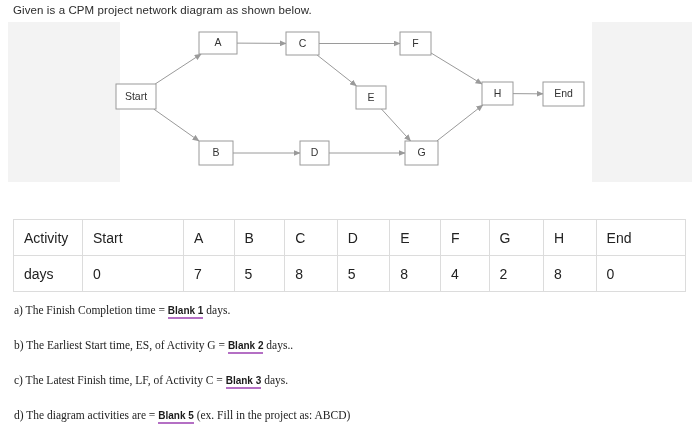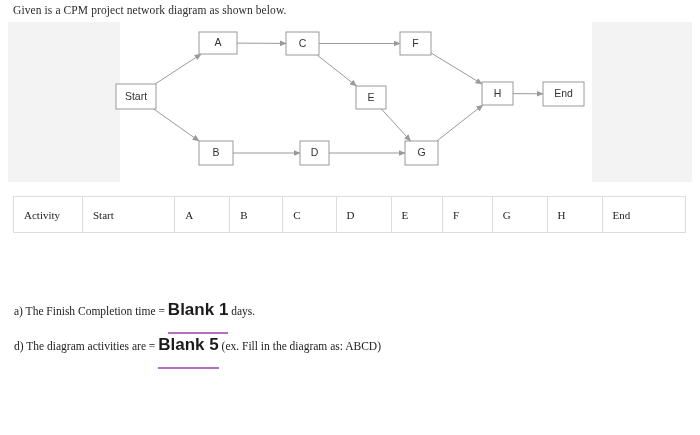--- a/index.html
+++ b/index.html
@@ -14,21 +14,21 @@
     color: #1b1b1b;
     overflow: hidden;
     position: relative;
   }
 
   
   .intro {
     position: absolute;
     left: 13px;
     top: 4px;
-    font-family: Liberation Serif, serif;
+    font-family: Liberation Sans, sans-serif;
     font-size: 11.5px;
     color: #2b2b2b;
     letter-spacing: 0.1px;
     white-space: nowrap;
   }
 
   
   .figure {
     position: absolute;
     left: 0;
@@ -67,25 +67,25 @@
   .edge {
     stroke: #9a9a9a;
     stroke-width: 1;
     fill: none;
   }
 
   
   .data-table {
     position: absolute;
     left: 13px;
-    top: 196px;
+    top: 219px;
     width: 673px;
     border-collapse: collapse;
-    font-family: Liberation Serif, serif;
-    font-size: 11px;
+    font-family: Liberation Sans, sans-serif;
+    font-size: 14px;
     color: #222222;
   }
   .data-table td {
     border: 1px solid #dcdcdc;
     height: 35px;
     padding: 0 0 0 10px;
     vertical-align: middle;
     text-align: left;
   }
   .data-table td.c0 { width: 58px; }
@@ -101,24 +101,24 @@
     color: #222222;
   }
   .qline {
     height: 35px;
     line-height: 20px;
     white-space: nowrap;
   }
   .blank {
     font-family: "Liberation Sans", sans-serif;
     font-weight: bold;
-    font-size: 17px;
+    font-size: 10px;
     color: #1b1b1b;
     border-bottom: 2px solid #b46fc4;
-    padding-bottom: 13px;
+    padding-bottom: 1px;
   }
 </style>
 </head>
 <body>
 
 <div class="intro">Given is a CPM project network diagram as shown below.</div>
 
 <div class="figure">
   <div class="panel panel-left"></div>
   <div class="panel panel-right"></div>
@@ -194,19 +194,34 @@
         <td>A</td>
         <td>B</td>
         <td>C</td>
         <td>D</td>
         <td>E</td>
         <td>F</td>
         <td>G</td>
         <td>H</td>
         <td>End</td>
       </tr>
+      <tr>
+        <td class="c0">days</td>
+        <td>0</td>
+        <td>7</td>
+        <td>5</td>
+        <td>8</td>
+        <td>5</td>
+        <td>8</td>
+        <td>4</td>
+        <td>2</td>
+        <td>8</td>
+        <td>0</td>
+      </tr>
     </tbody>
 </table>
 
 <div class="questions" id="questions-container">
     <div class="qline"><span>a) The Finish Completion time = </span><span class="blank">Blank 1</span><span> days.</span></div>
-    <div class="qline"><span>d) The diagram activities are = </span><span class="blank">Blank 5</span><span> (ex. Fill in the diagram as: ABCD)</span></div>
+    <div class="qline"><span>b) The Earliest Start time, ES, of Activity G = </span><span class="blank">Blank 2</span><span> days..</span></div>
+    <div class="qline"><span>c) The Latest Finish time, LF, of Activity C = </span><span class="blank">Blank 3</span><span> days.</span></div>
+    <div class="qline"><span>d) The diagram activities are = </span><span class="blank">Blank 5</span><span> (ex. Fill in the project as: ABCD)</span></div>
   </div>
 
 </body></html>

